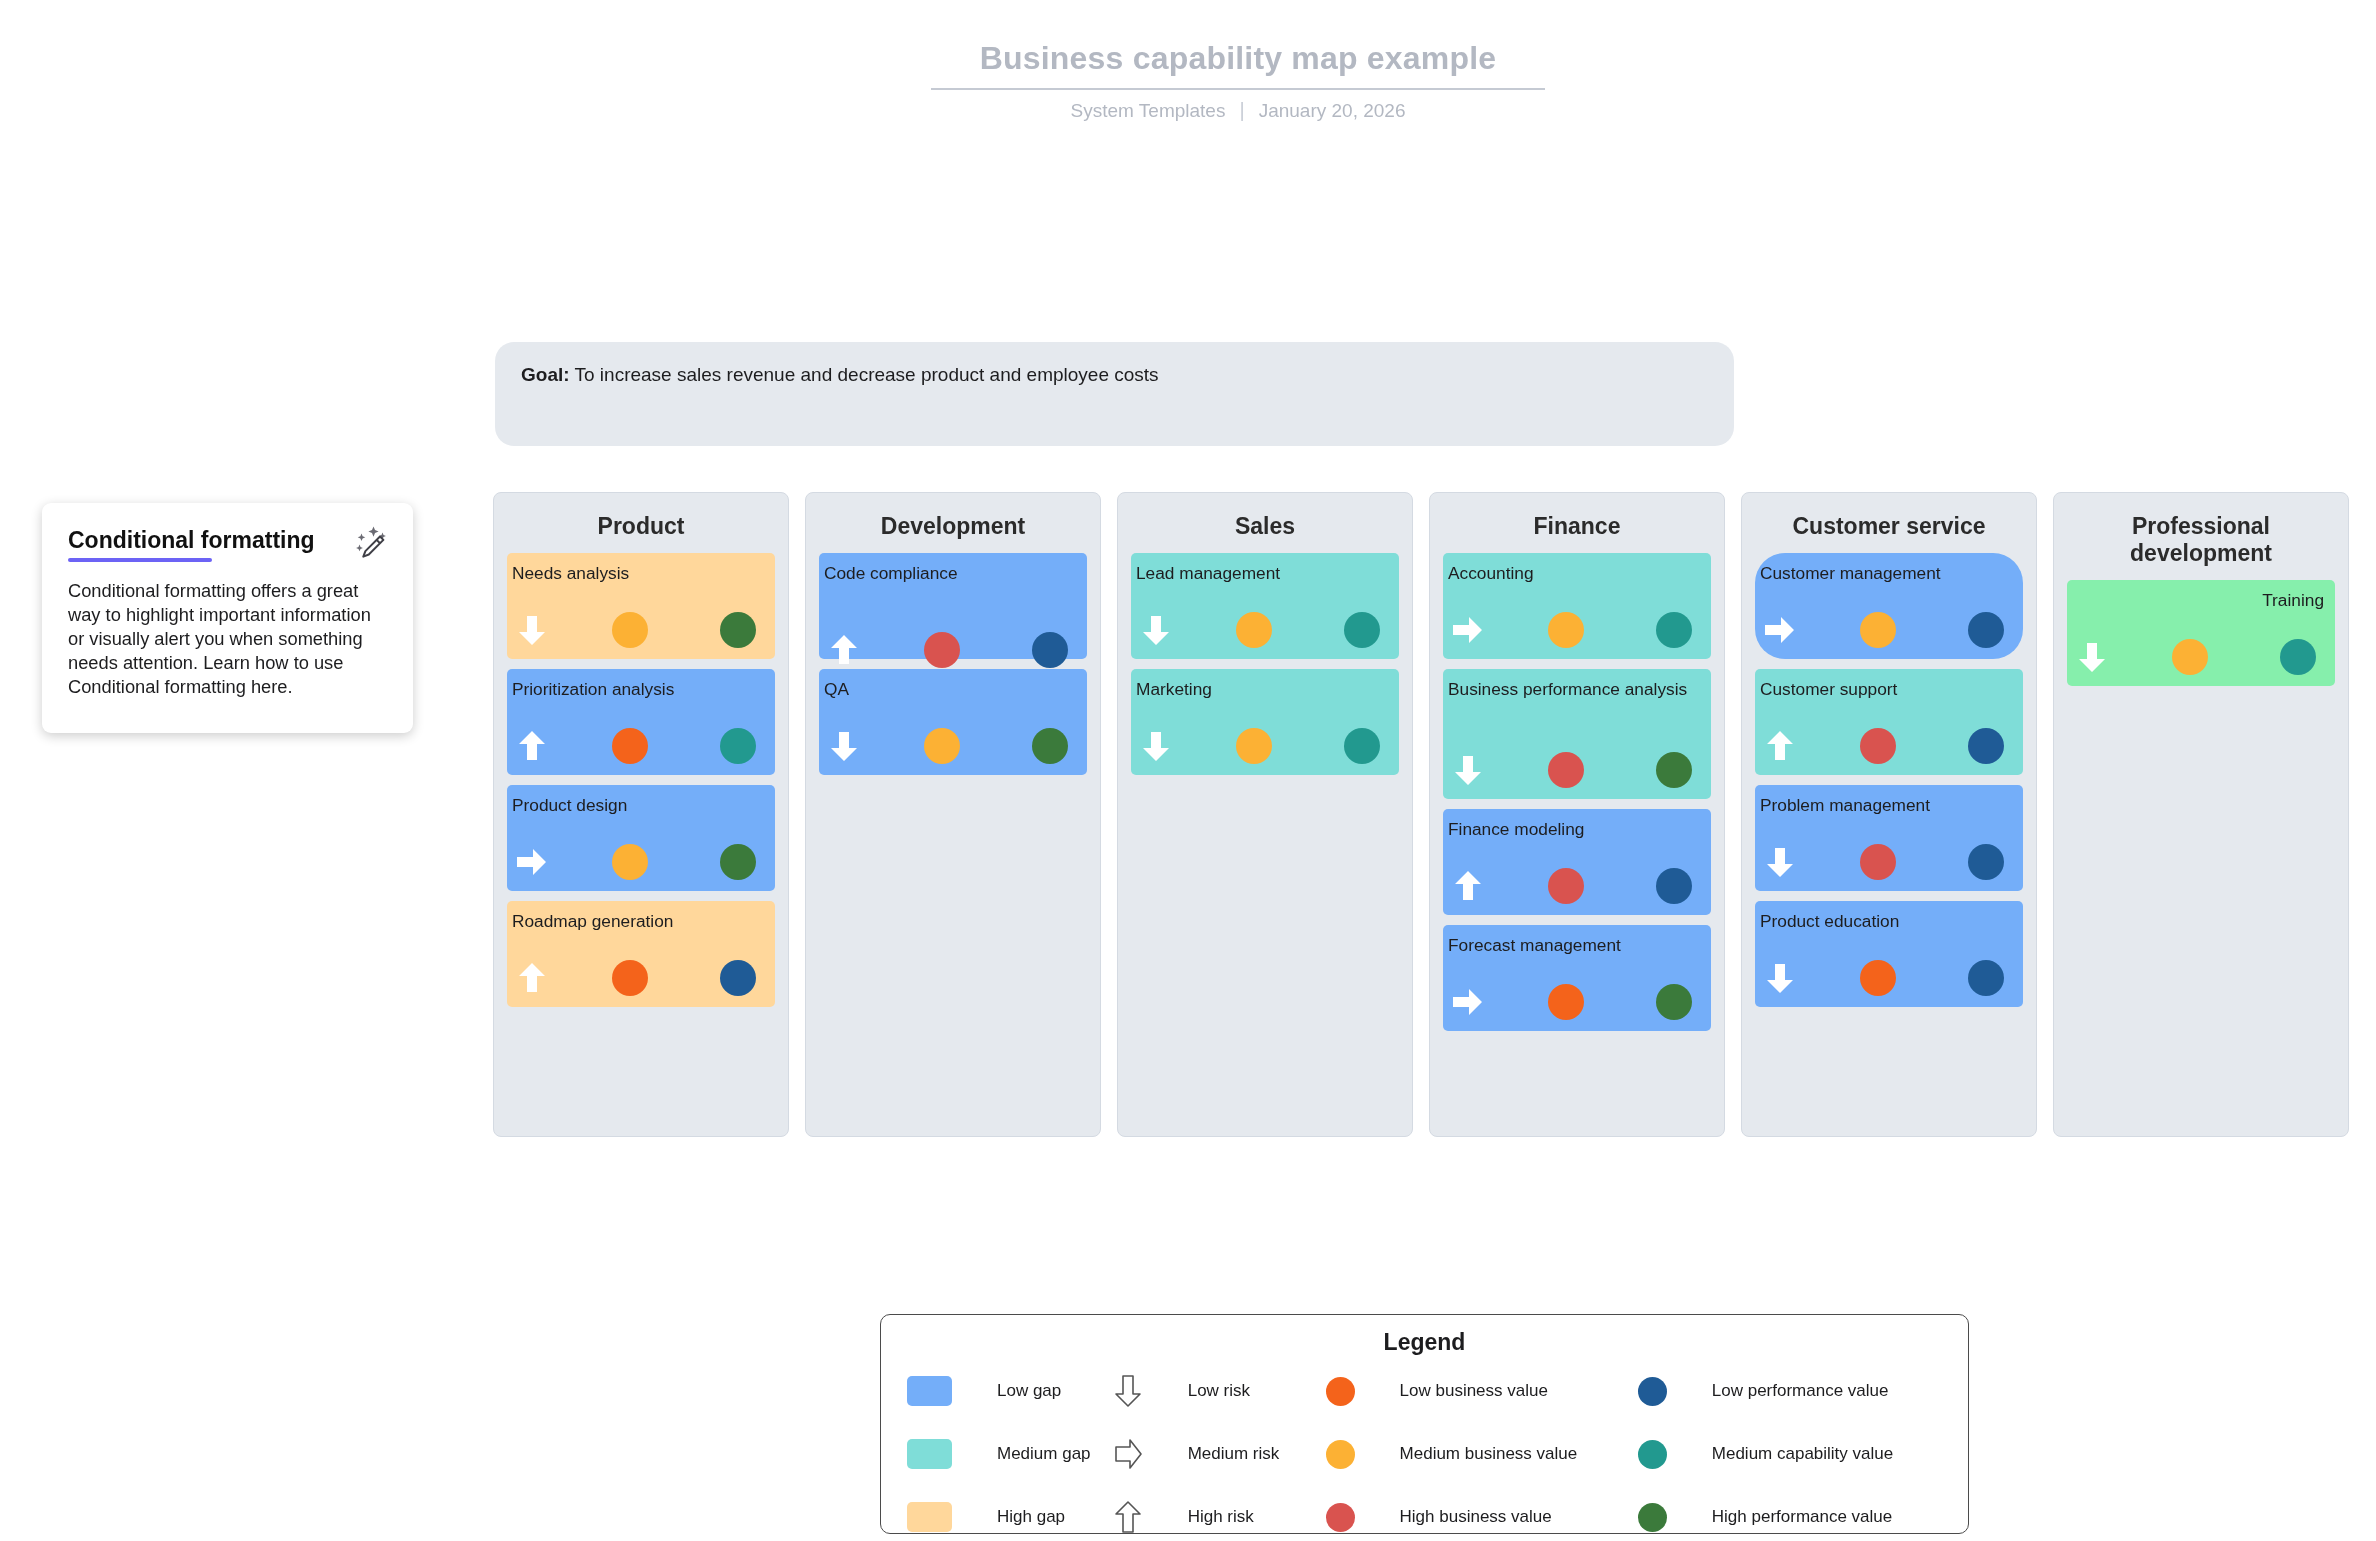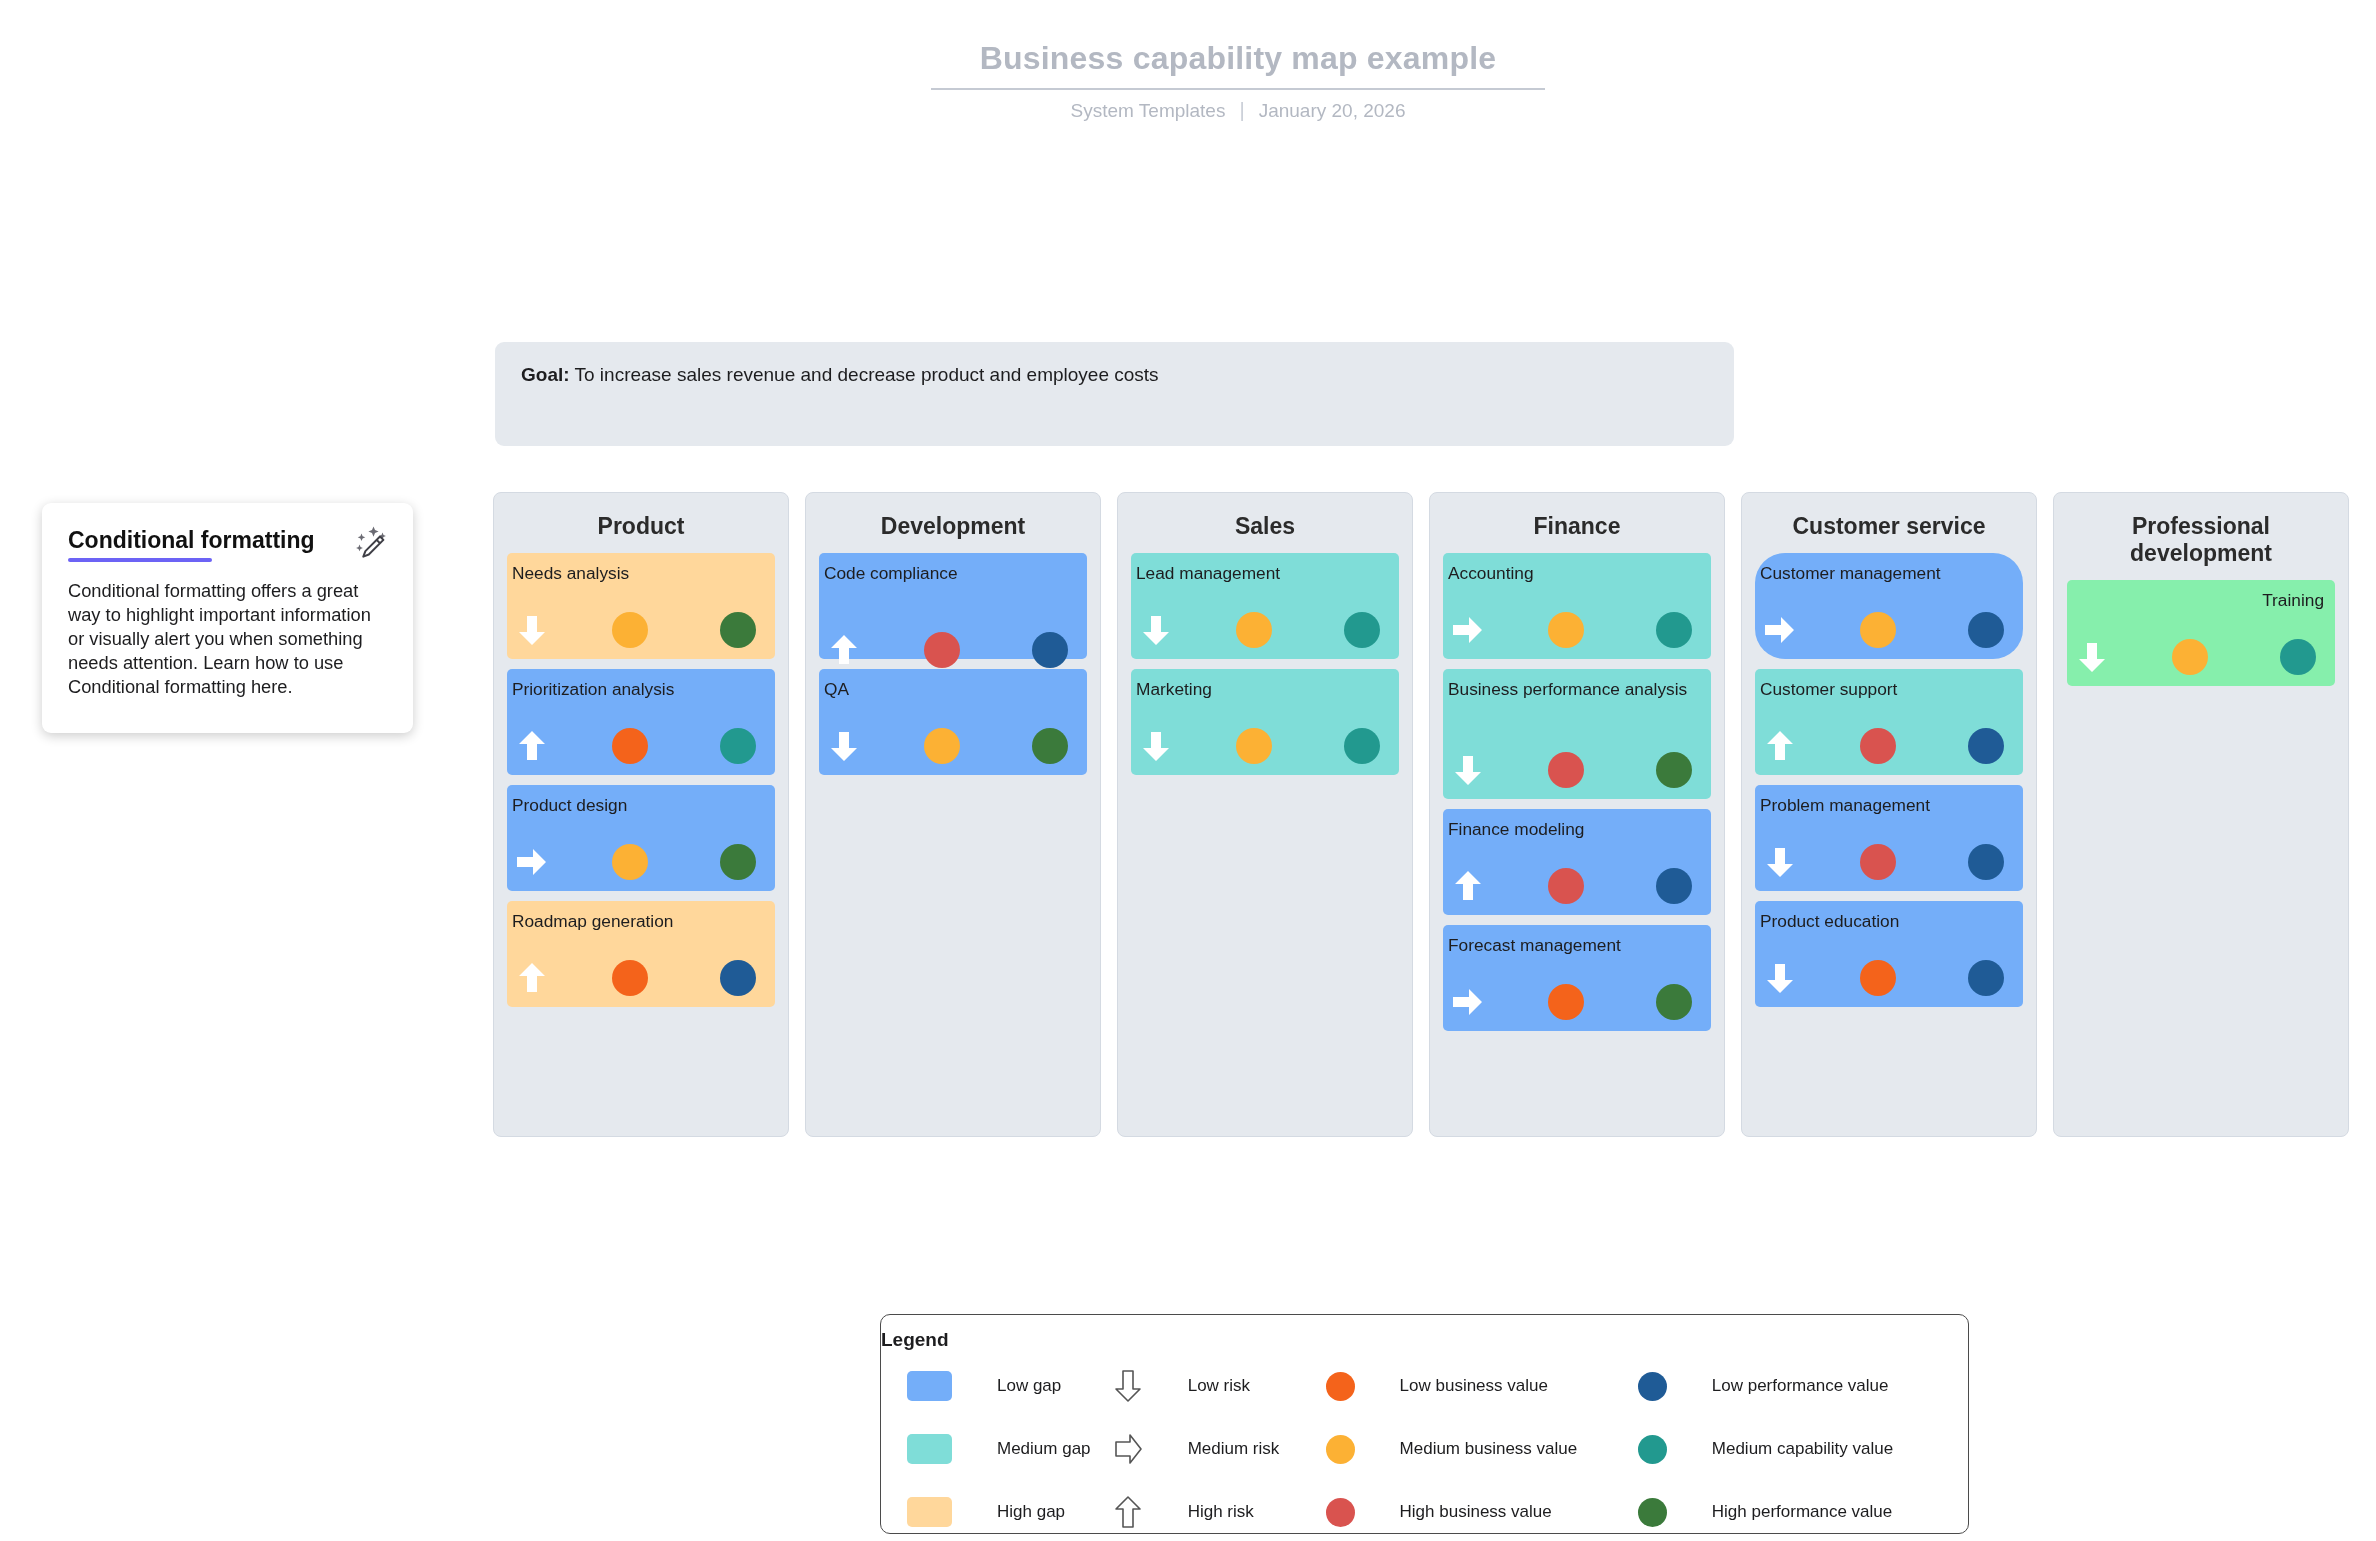--- a/index.html
+++ b/index.html
@@ -21,21 +21,21 @@
   .hdr-sub {
     margin-top: 9px; font-size: 19px; color: #b3b8c2;
     display: flex; justify-content: center; align-items: center; gap: 14px;
   }
   .hdr-sep { color: #c8cdd6; font-size: 20px; }
 
   
   .goal {
     position: absolute; left: 495px; top: 342px;
     width: 1239px; height: 104px;
-    background: #e5e9ee; border-radius: 9px;
+    background: #e5e9ee; border-radius: 19px;
     padding: 22px 26px; font-size: 19px; color: #1d1d1f;
   }
   .goal b { font-weight: bold; }
 
   
   .tip {
     position: absolute; left: 42px; top: 503px;
     width: 371px; height: 230px;
     background: #ffffff; border-radius: 9px;
     box-shadow: 0 3px 12px rgba(0,0,0,.20);
@@ -81,21 +81,21 @@
   .h-1 { height: 106px; }
   .h-2 { height: 130px; }
 
   
   .legend {
     position: absolute; left: 880px; top: 1314px;
     width: 1089px; height: 220px;
     background: #ffffff; border: 1.5px solid #4b4b4b; border-radius: 10px;
     padding: 14px 0 0 0;
   }
-  .legend-title { text-align: left; font-size: 19px; font-weight: bold; color: #1d1d1f; }
+  .legend-title { text-align: center; font-size: 23px; font-weight: bold; color: #1d1d1f; }
   .legend-grid {
     margin-top: 14px; display: flex; padding: 0 26px;
   }
   .lg-col { display: flex; flex-direction: column; gap: 21px; }
   .lg-c1 { width: 206px; }
   .lg-c2 { width: 224px; }
   .lg-c3 { width: 327px; }
   .lg-c4 { width: 327px; }
   .lg-row { display: flex; align-items: center; gap: 16px; height: 42px; }
   .lg-text { font-size: 17px; color: #1d1d1f; white-space: nowrap; margin-left: 29px; }

